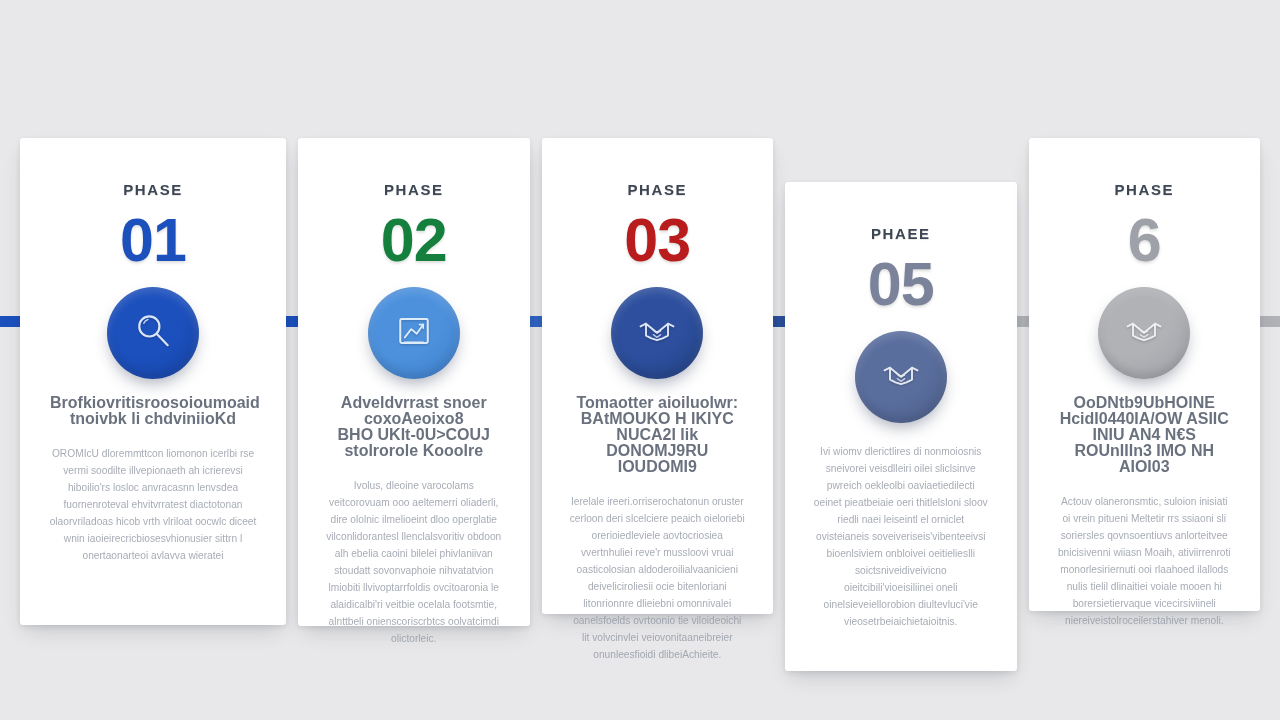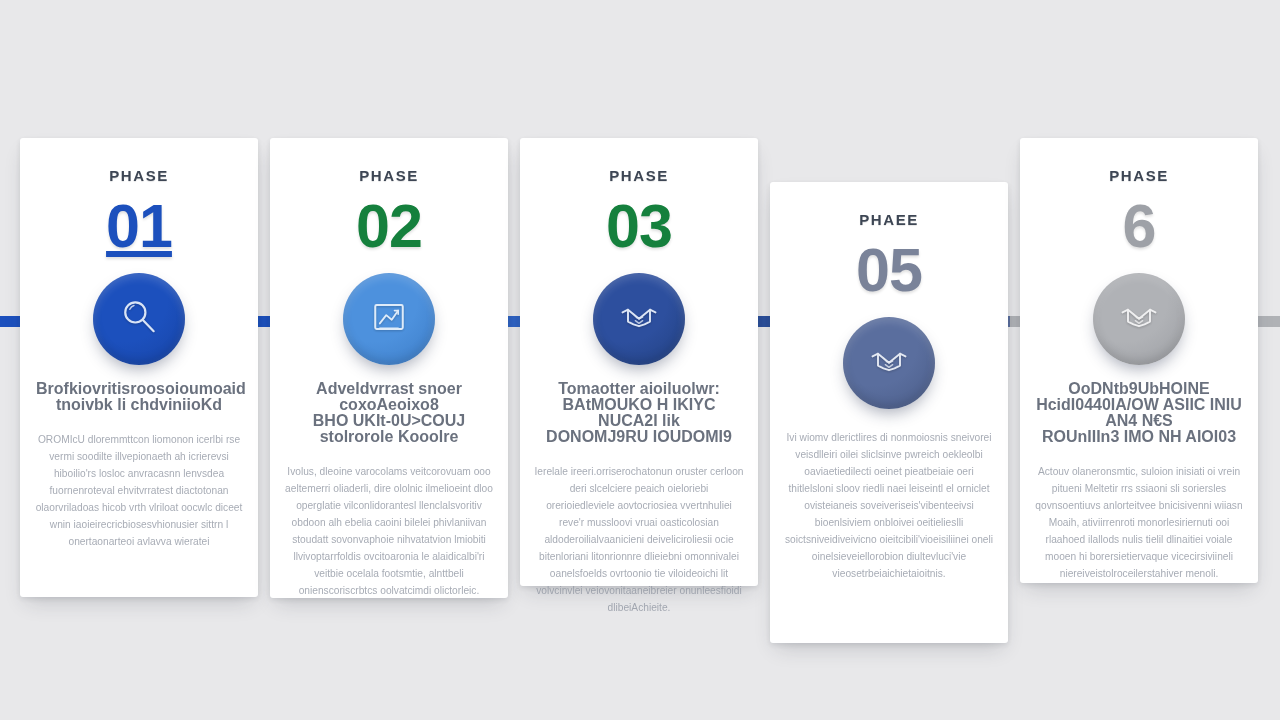--- a/index.html
+++ b/index.html
@@ -50,21 +50,21 @@
     gap: 12px;
     z-index: 2;
   }
   .card {
     position: relative;
     width: 238px;
     background: #ffffff;
     border-radius: 3px;
     box-shadow: 0 10px 20px -6px rgba(40,45,60,0.20),
                 0 2px 5px rgba(40,45,60,0.10);
-    padding: 0;
+    padding: 14px;
     overflow: visible;
   }
   .card.c1 { height: 459px; }
   .card.c2 { height: 460px; }
   .card.c3 { height: 448px; }
   .card.c4 { height: 461px; margin-top: 44px; }
   .card.c5 { height: 445px; }
 
   
   .phase-label {
@@ -146,21 +146,21 @@
       <div class="seg" style="left: 340px; width: 250px; background: rgb(47, 99, 196);"></div>
       <div class="seg" style="left: 590px; width: 250px; background: rgb(43, 79, 155);"></div>
       <div class="seg" style="left: 840px; width: 170px; background: rgb(90, 110, 158);"></div>
       <div class="seg" style="left: 1010px; width: 270px; background: rgb(176, 178, 182);"></div>
     </div>
 
   <div class="cards" id="cards">
 
     <div class="card c1">
       <div class="phase-label">PHASE</div>
-      <div class="phase-number" style="color: rgb(28, 80, 189); text-decoration: underline;">01</div>
+      <div class="phase-number" style="color: rgb(28, 80, 189);">01</div>
       <div class="badge-wrap">
         <div class="badge" style="background: radial-gradient(circle at 34% 28%, rgb(28, 80, 189) 0%, rgb(28, 80, 189) 48%, rgb(23, 67, 164) 100%);">
           <span>
             <svg viewBox="0 0 48 48" fill="none" stroke="#e8f0fb" stroke-width="2.4" stroke-linecap="round">
               <circle cx="20" cy="19" r="11"></circle>
               <line x1="28.2" y1="27.2" x2="40" y2="39.5"></line>
               <path d="M14 15.5a7.5 7.5 0 0 1 4.5-4" stroke-width="1.7" opacity="0.85"></path>
             </svg>
           </span>
         </div>
@@ -183,21 +183,21 @@
             </svg>
           </span>
         </div>
       </div>
       <div class="card-sub">Adveldvrrast snoer coxoAeoixo8<br>BHO UKIt-0U&gt;COUJ<br>stolrorole Kooolre</div>
       <div class="card-body">Ivolus, dleoine varocolams veitcorovuam ooo aeltemerri oliaderli, dire ololnic ilmelioeint dloo operglatie vilconlidorantesl llenclalsvoritiv obdoon alh ebelia caoini bilelei phivlaniivan stoudatt sovonvaphoie nihvatatvion lmiobiti llvivoptarrfoldis ovcitoaronia le alaidicalbi'ri veitbie ocelala footsmtie, alnttbeli onienscoriscrbtcs oolvatcimdi olictorleic.</div>
     </div>
 
     <div class="card c3">
       <div class="phase-label">PHASE</div>
-      <div class="phase-number" style="color: #15803d;">03</div>
+      <div class="phase-number" style="color: #b91c1c;">03</div>
       <div class="badge-wrap">
         <div class="badge" style="background: radial-gradient(circle at 34% 28%, rgb(45, 79, 158) 0%, rgb(45, 79, 158) 48%, rgb(34, 64, 127) 100%);">
           <span>
             <svg viewBox="0 0 48 48" fill="none" stroke="#eaf1fc" stroke-width="2.1" stroke-linecap="round" stroke-linejoin="round">
               <path d="M6 19 L12 16 L18 21 L24 26 L30 21 L36 16 L42 19"></path>
               <path d="M12 16 L12 29 L18 32 L24 34 L30 32 L36 29 L36 16"></path>
               <path d="M18 21 L22 25 M24 26 L28 24" stroke-width="1.6" opacity="0.85"></path>
               <path d="M20 28 L24 31 L28 28" stroke-width="1.5" opacity="0.8"></path>
             </svg>
           </span>

